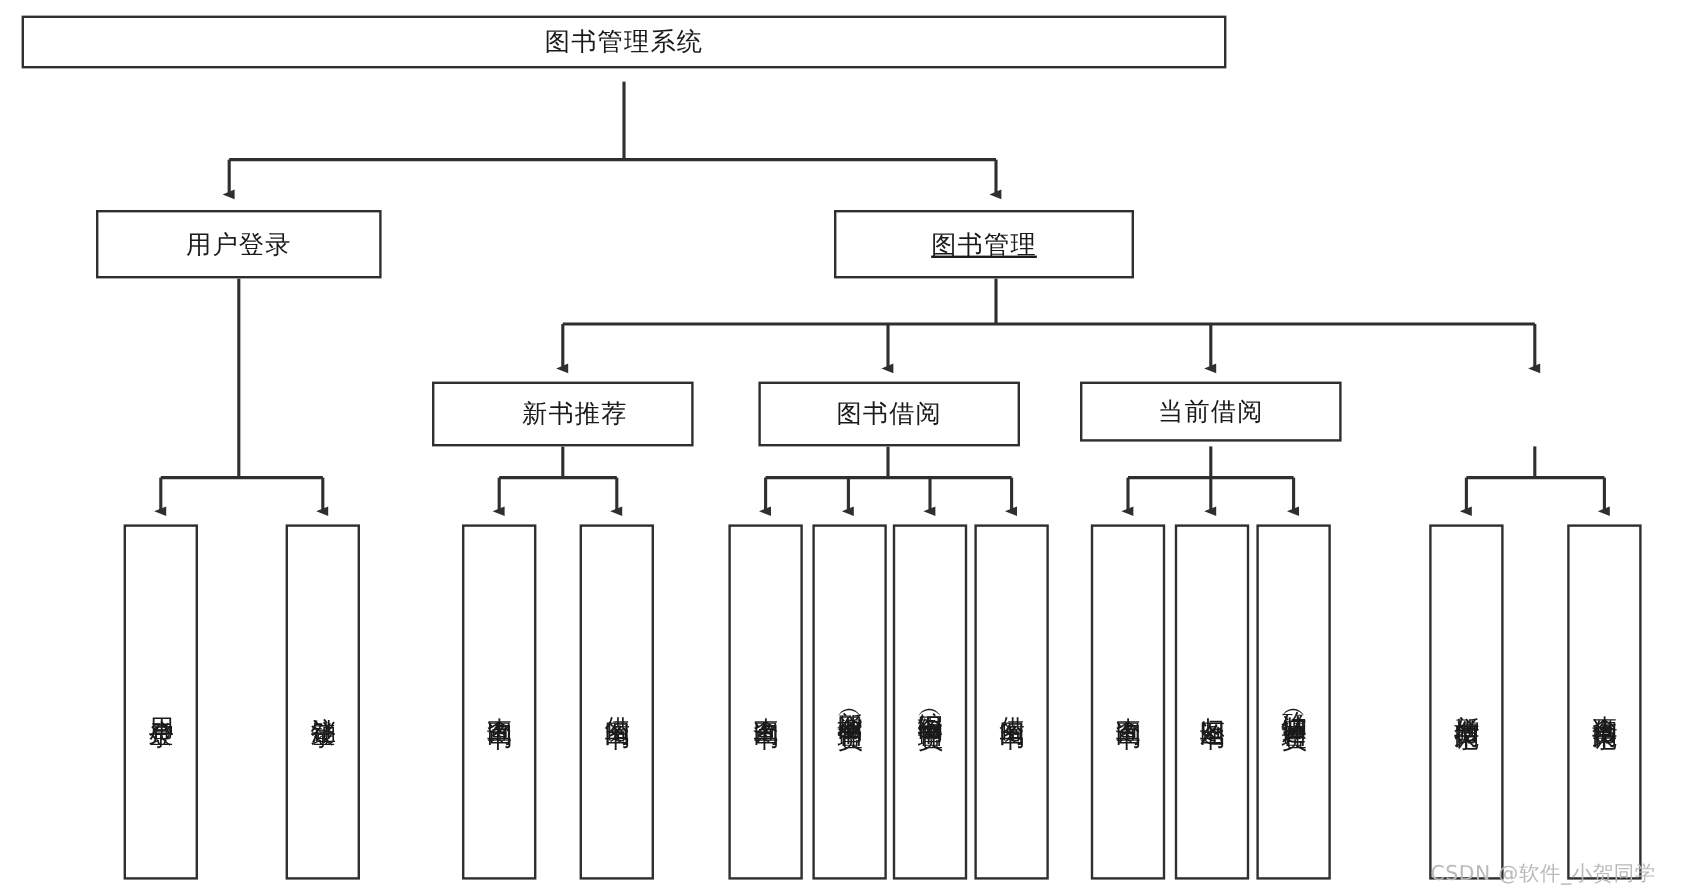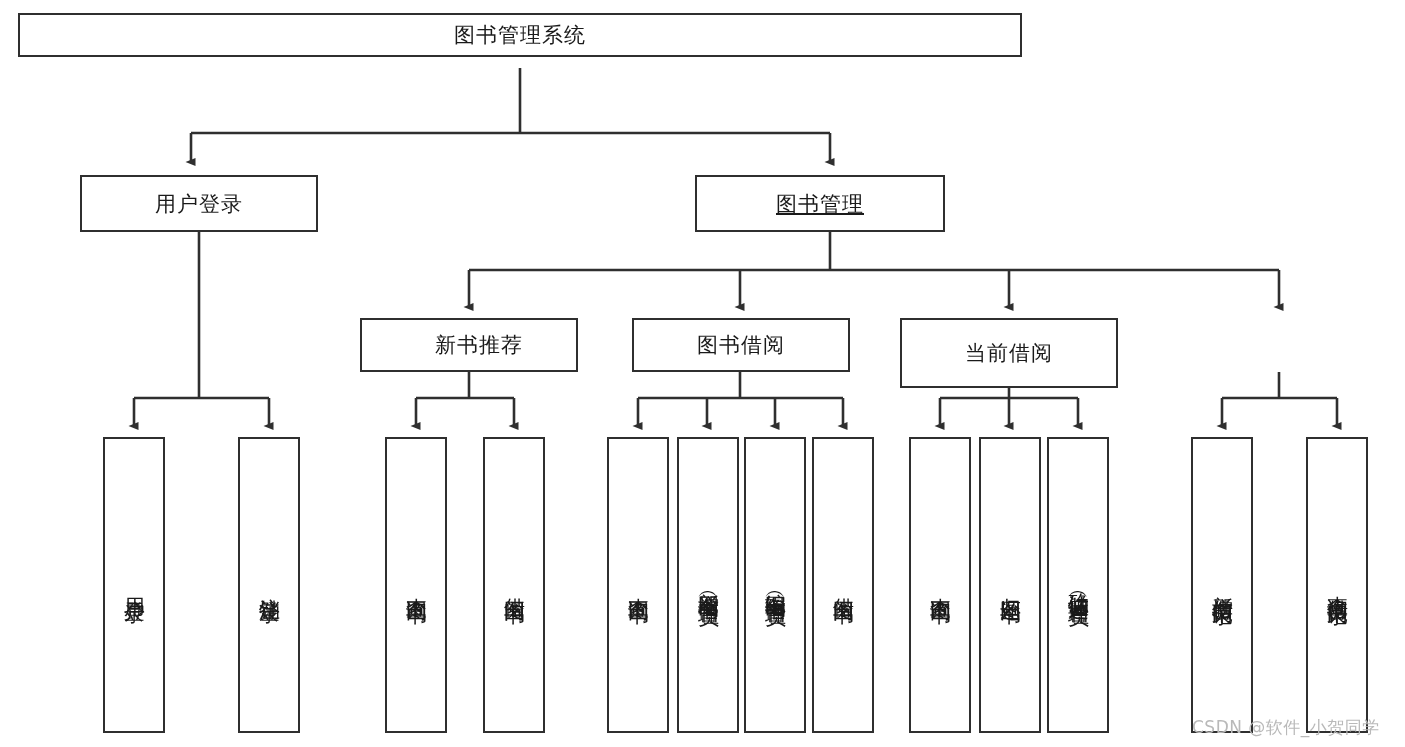--- a/index.html
+++ b/index.html
@@ -129,21 +129,21 @@
   <div class="node horiz" style="left:695px; top:175px; width:250px; height:57px;text-decoration:underline;">
     <span class="lbl">图书管理</span>
   </div>
 
   <div class="node horiz" style="left:360px; top:318px; width:218px; height:54px;padding-left:20px;">
     <span class="lbl">新书推荐</span>
   </div>
   <div class="node horiz" style="left:632px; top:318px; width:218px; height:54px;">
     <span class="lbl">图书借阅</span>
   </div>
-  <div class="node horiz" style="left:900px; top:318px; width:218px; height:70px;">
+  <div class="node horiz" style="left:900px; top:318px; width:218px; height:50px;">
     <span class="lbl">当前借阅</span>
   </div>
 
   <div class="node vert" style="left:103px; top:437px; width:62px; height:296px;">
     <span class="lbl">用户登录</span>
   </div>
   <div class="node vert" style="left:238px; top:437px; width:62px; height:296px;">
     <span class="lbl">注销登录</span>
   </div>
 

